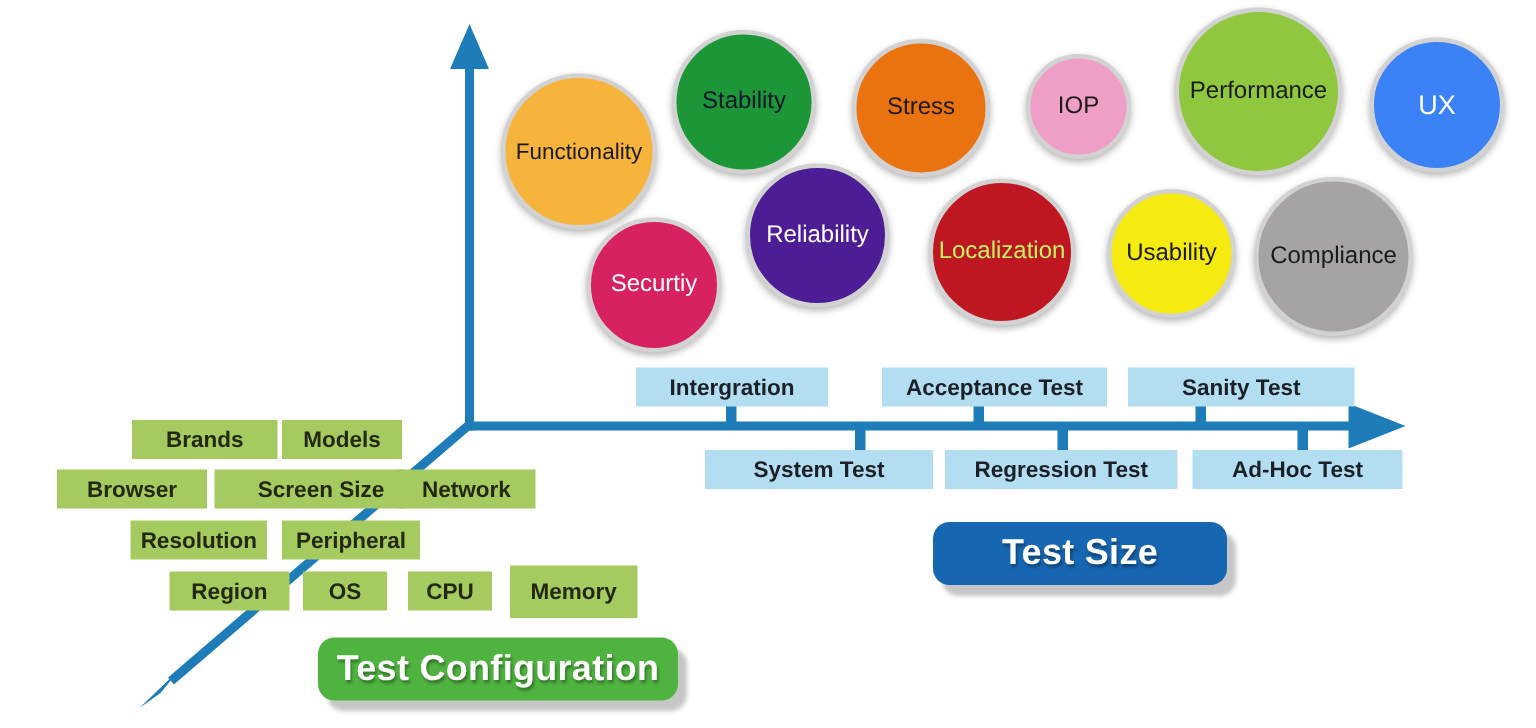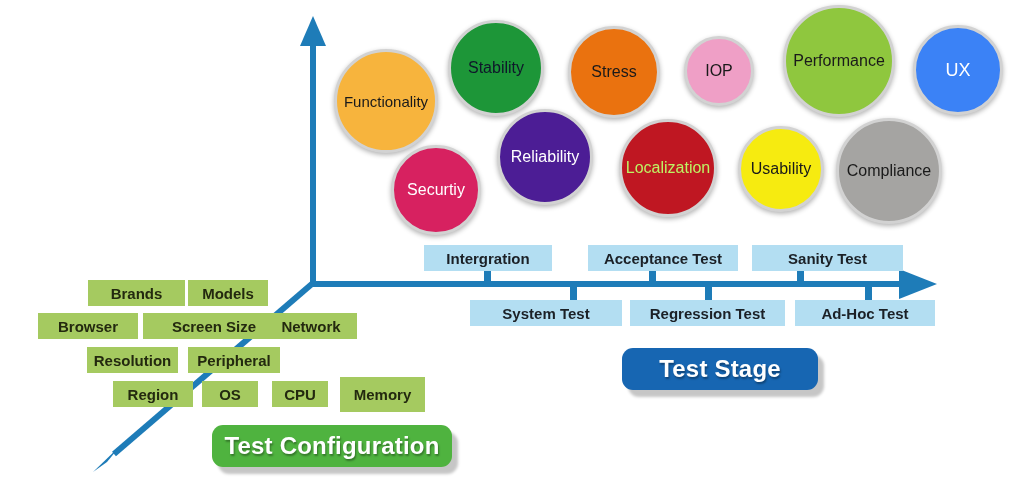--- a/index.html
+++ b/index.html
@@ -153,19 +153,19 @@
       <div class="stage-box" style="left: 630px; top: 300px; width: 155px; height: 26px;">
         <span>Regression Test</span>
       </div>
       <div class="tick" style="left: 865px; top: 284px; height: 17px;"></div>
       <div class="stage-box" style="left: 795px; top: 300px; width: 140px; height: 26px;">
         <span>Ad-Hoc Test</span>
       </div>
     </div>
 
   <div class="pill" id="pill-stage">
-    <span>Test Stage</span>
+    <span>Test Size</span>
   </div>
   <div class="pill" id="pill-config">
     <span>Test Configuration</span>
   </div>
 
 </div>
 
 </body></html>

